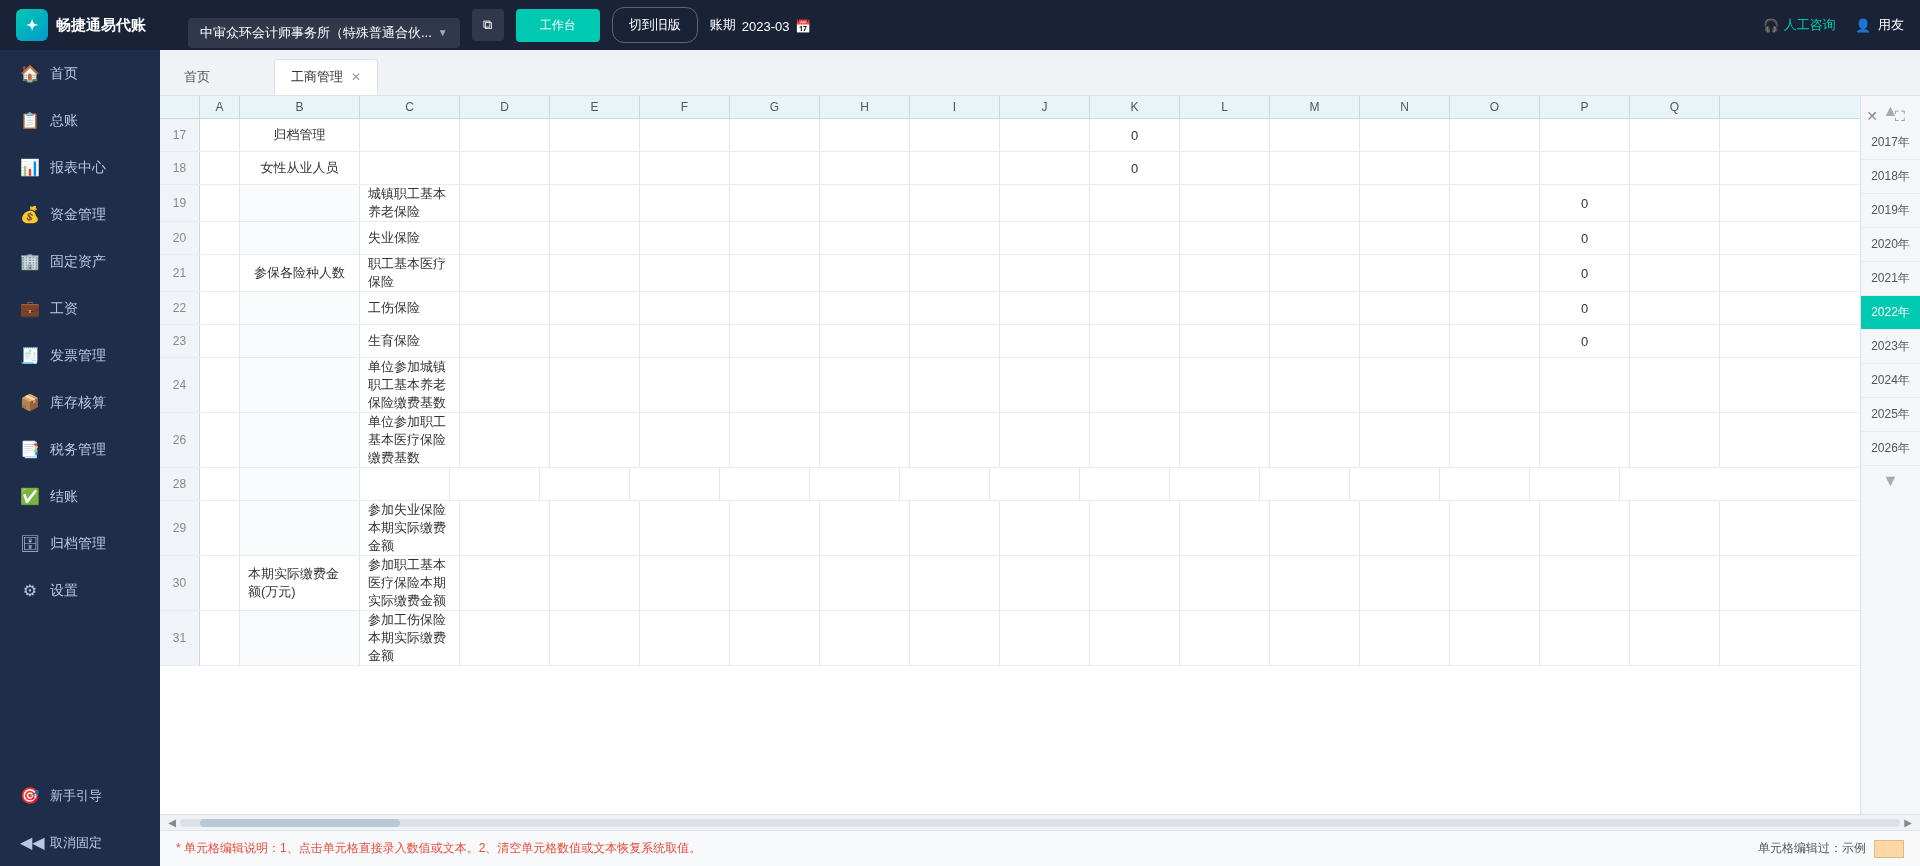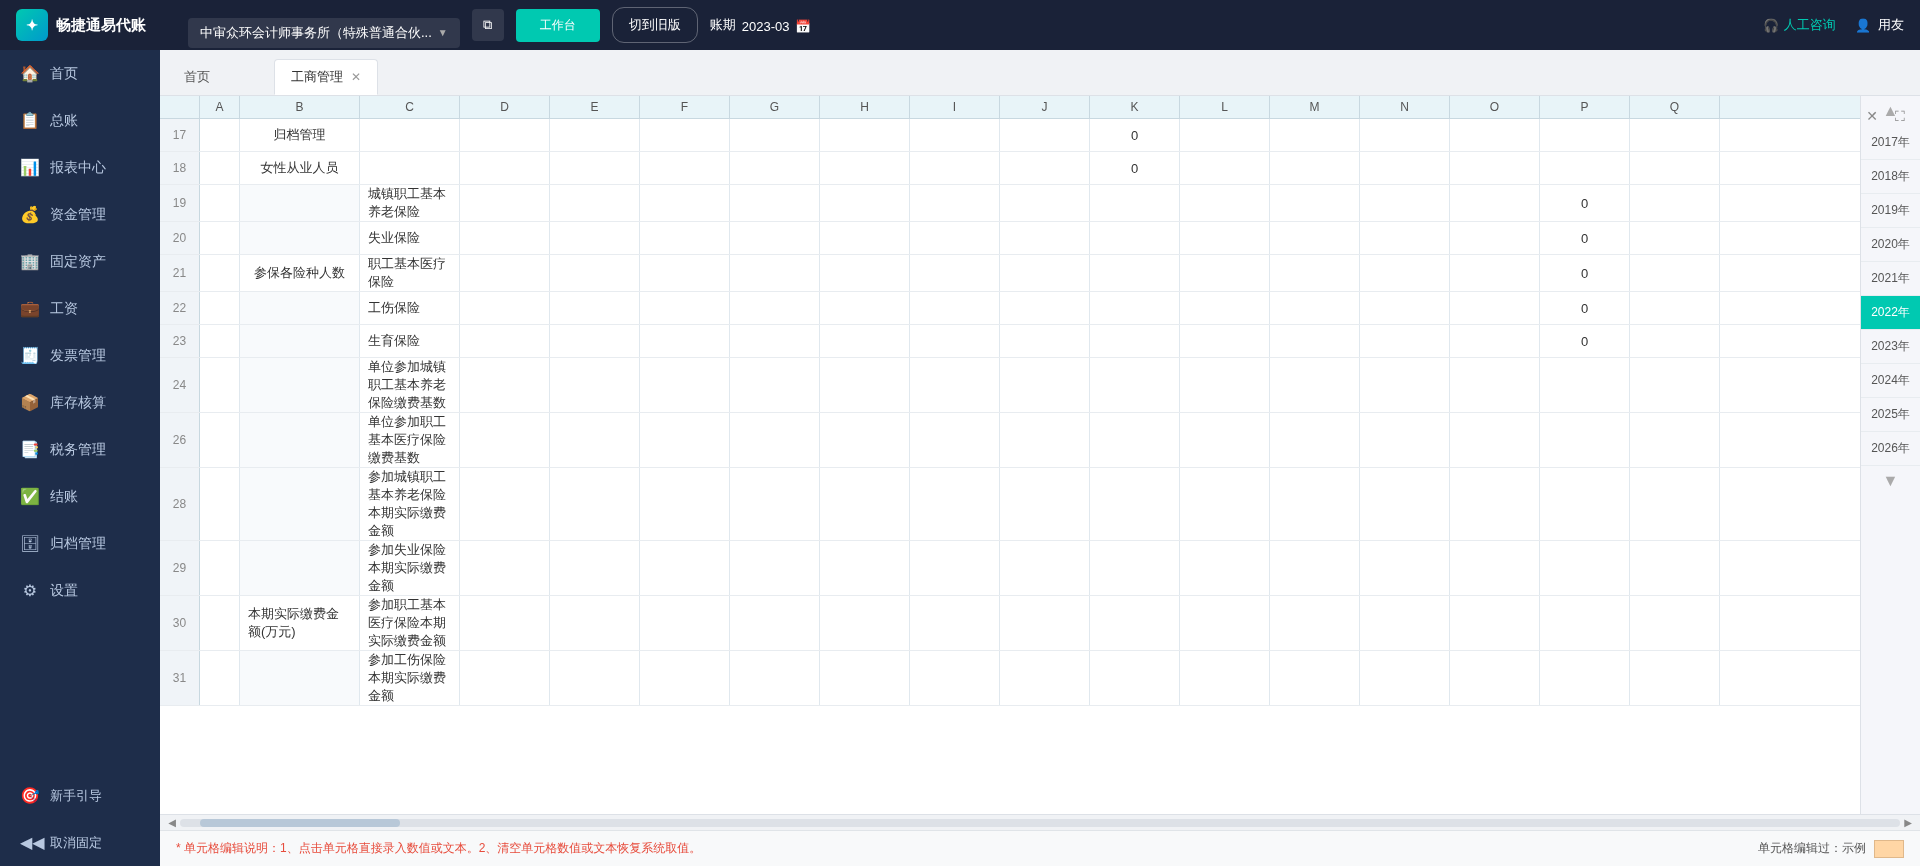--- a/index.html
+++ b/index.html
@@ -435,21 +435,20 @@
             <div class="cell col-O"></div>
             <div class="cell col-P"></div>
             <div class="cell col-Q"></div>
           </div>
 
 
           <div class="sheet-row">
             <div class="row-num">28</div>
             <div class="cell col-A center"></div>
             <div class="cell col-B center merged-bg"></div>
-            <div class="cell col-C">参加城镇职工基本养老保险本期实际缴费金额</div>
             <div class="cell col-D"></div>
             <div class="cell col-E"></div>
             <div class="cell col-F"></div>
             <div class="cell col-G"></div>
             <div class="cell col-H"></div>
             <div class="cell col-I"></div>
             <div class="cell col-J"></div>
             <div class="cell col-K"></div>
             <div class="cell col-L"></div>
             <div class="cell col-M"></div>

